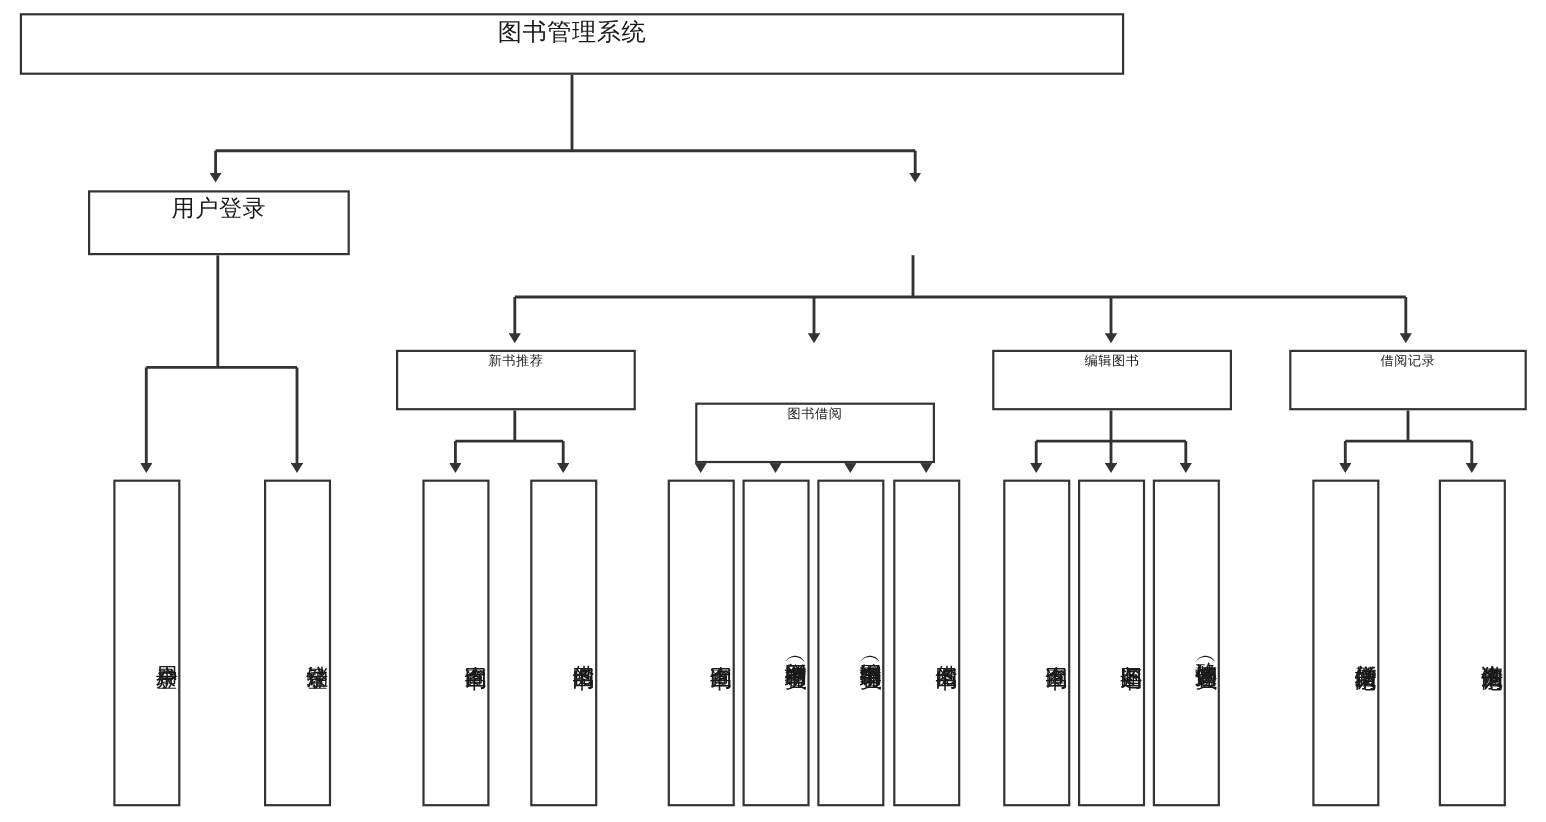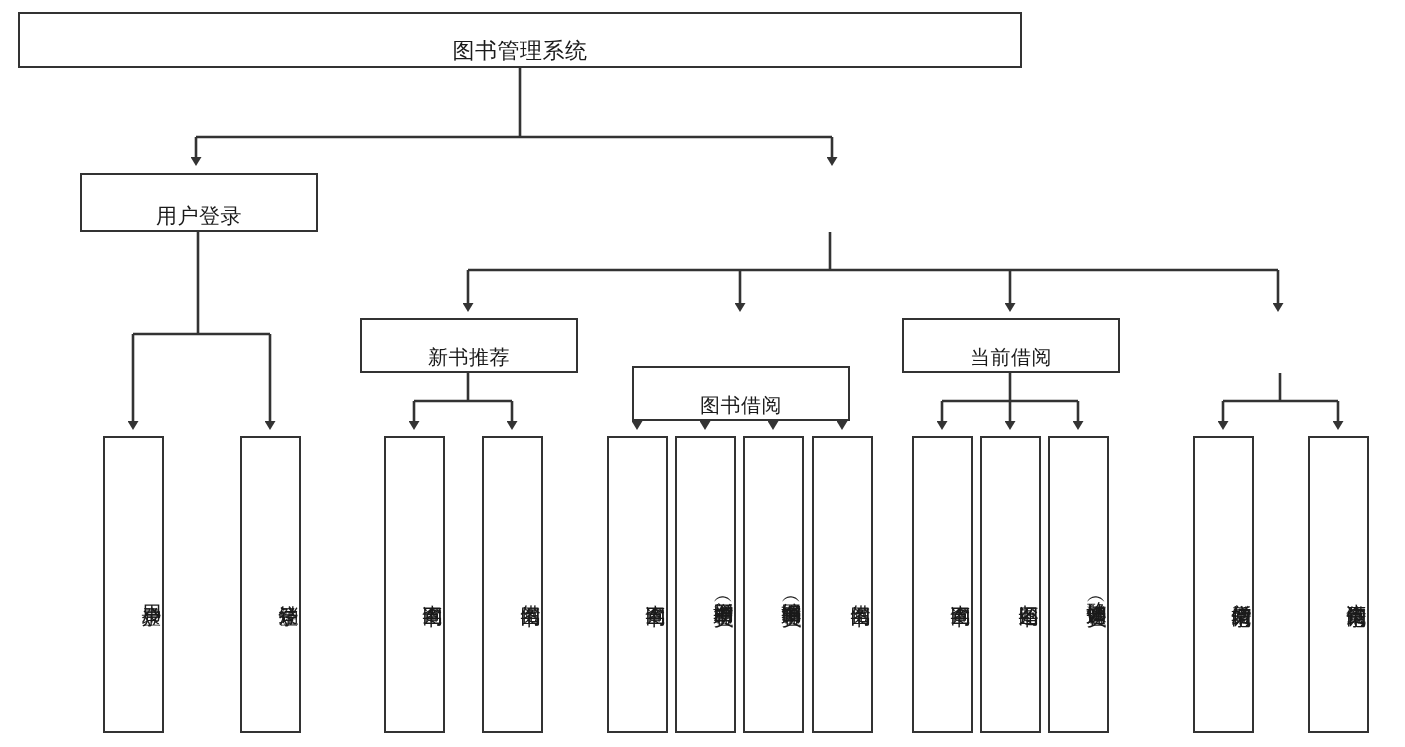--- a/index.html
+++ b/index.html
@@ -24,21 +24,21 @@
     width: 1405px;
     height: 747px;
     pointer-events: none;
   }
   .node {
     position: absolute;
     box-sizing: border-box;
     border: 2px solid #333333;
     background: #ffffff;
     display: flex;
-    align-items: flex-end;
+    align-items: flex-start;
     justify-content: center;
     color: #1a1a1a;
     z-index: 2;
   }
   .node.horizontal {
     writing-mode: horizontal-tb;
     text-align: center;
     letter-spacing: 0.5px;
   }
   .node.vertical {
@@ -49,21 +49,21 @@
     padding-top: 12px;
     align-items: flex-start;
     justify-content: center;
   }
   .node .label {
     display: block;
     white-space: pre-wrap;
   }
   .node.root { font-size: 22px; }
   .node.lvl1 { font-size: 21px; }
-  .node.lvl2 { font-size: 20px; }
+  .node.lvl2 { font-size: 12px; }
   .node.leaf { font-size: 20px; }
   .watermark {
     position: absolute;
     font-size: 17px;
     color: #b9b9b9;
     white-space: nowrap;
     z-index: 5;
     letter-spacing: 0.5px;
   }
 </style>
@@ -130,21 +130,24 @@
     <span class="label">用户登录</span>
   </div>
 
   <div class="node horizontal lvl2" style="left:360px; top:318px; width:218px; height:55px;">
     <span class="label">新书推荐</span>
   </div>
   <div class="node horizontal lvl2" style="left:632px; top:318px; width:218px; height:55px;margin-top:48px;">
     <span class="label">图书借阅</span>
   </div>
   <div class="node horizontal lvl2" style="left:902px; top:318px; width:218px; height:55px;">
-    <span class="label">当前借阅</span>
+    <span class="label">编辑图书</span>
+  </div>
+  <div class="node horizontal lvl2" style="left:1172px; top:318px; width:216px; height:55px;">
+    <span class="label">借阅记录</span>
   </div>
 
   <div class="node vertical leaf" style="left:103px; top:436px; width:61px; height:297px;">
     <span class="label">用户登录</span>
   </div>
   <div class="node vertical leaf" style="left:240px; top:436px; width:61px; height:297px;">
     <span class="label">注销登录</span>
   </div>
 
   <div class="node vertical leaf" style="left:384px; top:436px; width:61px; height:297px;">

